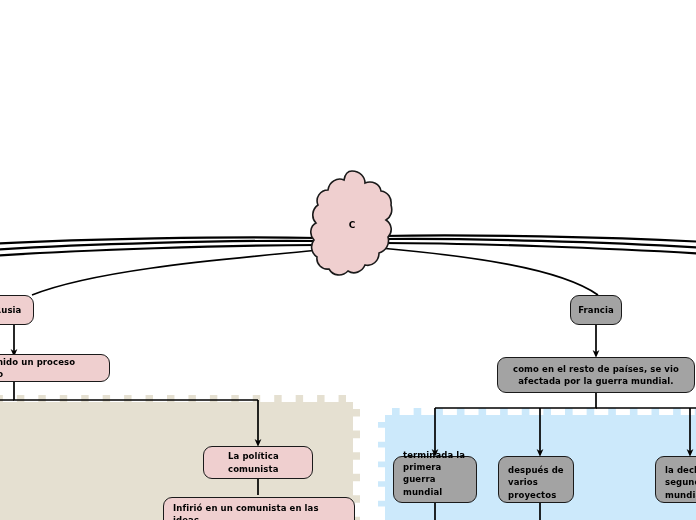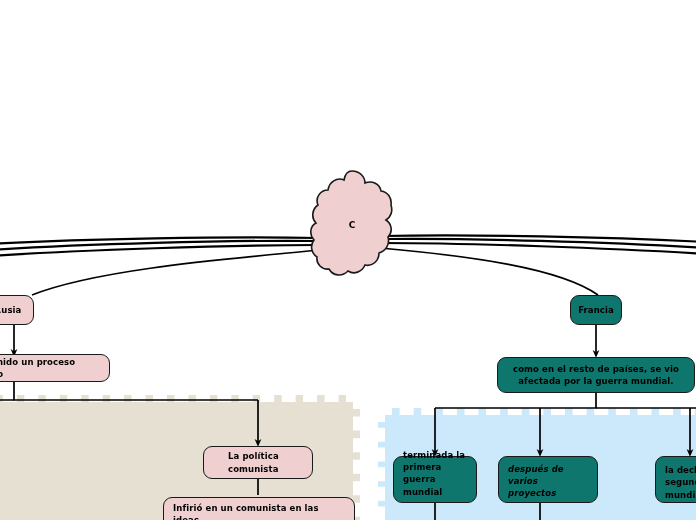--- a/index.html
+++ b/index.html
@@ -61,21 +61,21 @@
     font-size: 8.5px;
     line-height: 1.45;
     letter-spacing: 0.1px;
     color: #000000;
     padding: 4px 9px;
   }
   .node.pink {
     background: #efcfcf;
   }
   .node.blue {
-    background: #0f766e;
+    background: #a3a3a3;
   }
   .node.center-label {
     justify-content: center;
   }
 
   
   #cloud-wrap {
     position: absolute;
     left: 310px;
     top: 168px;
@@ -203,21 +203,21 @@
   </div>
 
   <div class="node blue" style="left:497px; top:357px; width:198px; height:36px;text-align:center;">
     <span>como en el resto de países, se vio afectada por la guerra mundial.</span>
   </div>
 
   <div class="node blue" style="left:393px; top:456px; width:84px; height:47px; align-items:flex-end; padding-top:7px;">
     <span>terminada la primera guerra mundial</span>
   </div>
 
-  <div class="node blue" style="left:498px; top:456px; width:100px; height:47px; align-items:center; padding-top:7px;font-style:italic;">
+  <div class="node blue" style="left:498px; top:456px; width:76px; height:47px; align-items:flex-start; padding-top:7px;">
     <span>después de varios proyectos</span>
   </div>
 
   <div class="node blue" style="left:655px; top:456px; width:84px; height:47px; align-items:flex-start; padding-top:7px;">
     <span>la decla segunda mundia</span>
   </div>
 
 </div>
 
 </body></html>

